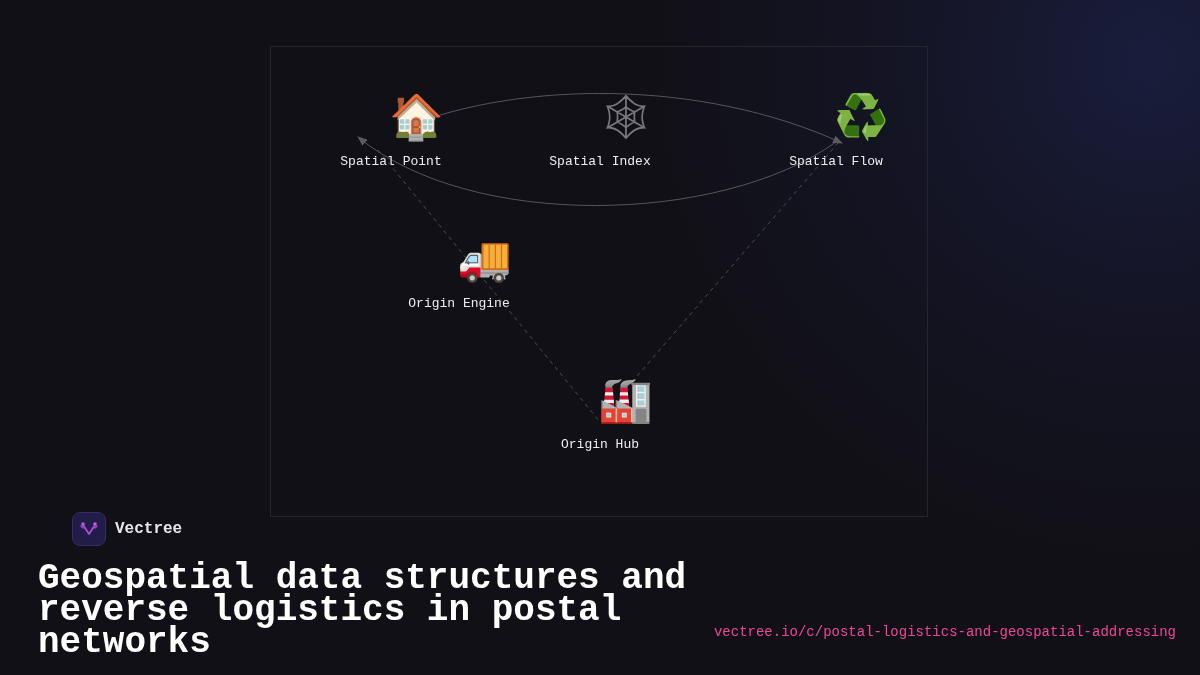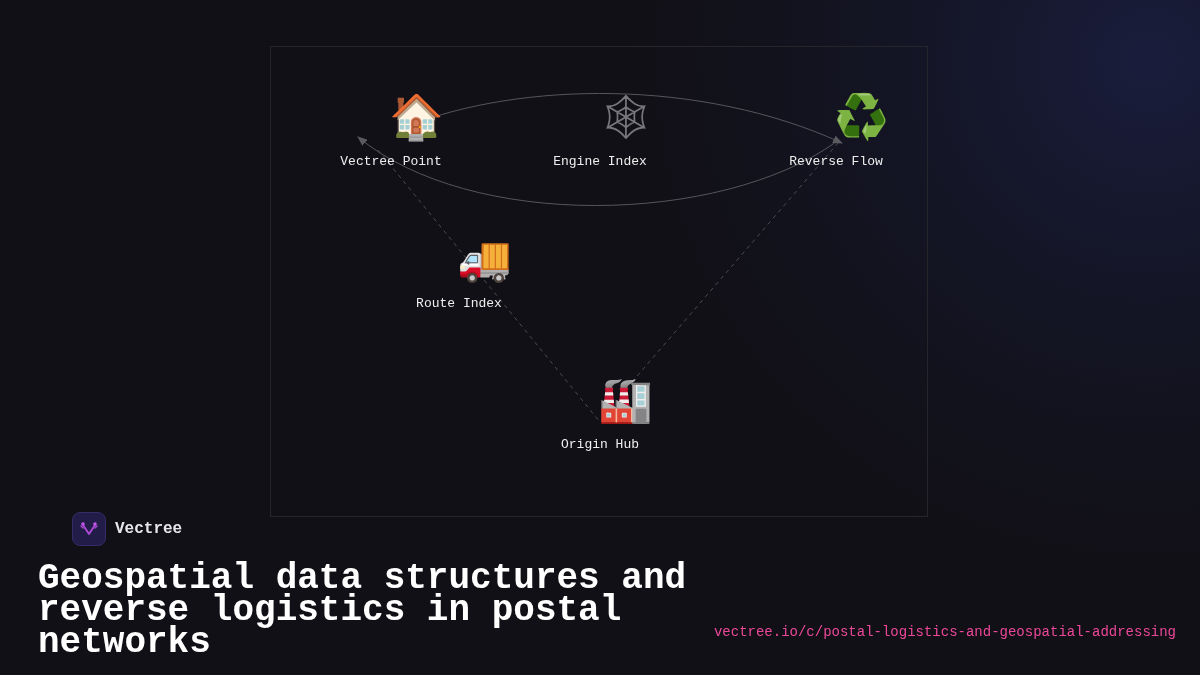--- a/index.html
+++ b/index.html
@@ -62,36 +62,36 @@
     </marker>
   </defs>
   <path d="M 408 126 C 520 82, 700 78, 842 143" fill="none" stroke="#55555b" stroke-width="1" marker-end="url(#arrow)"></path>
   <path d="M 836 142 C 720 225, 470 230, 358 137" fill="none" stroke="#55555b" stroke-width="1" marker-end="url(#arrow)"></path>
   <line x1="378" y1="150" x2="600" y2="422" stroke="#4a4a50" stroke-width="1" stroke-dasharray="4 4"></line>
   <line x1="632" y1="382" x2="838" y2="143" stroke="#4a4a50" stroke-width="1" stroke-dasharray="4 4"></line>
 </svg>
 
 <div class="node" style="left:311px; top:92px;">
   <div class="glyph" style="padding-left:52px;">🏠</div>
-  <div class="label">Vectree Point</div>
+  <div class="label">Spatial Point</div>
 </div>
 
 <div class="node" style="left:520px; top:92px;">
   <div class="glyph" style="color:#77777d; padding-left:52px;">🕸</div>
-  <div class="label">Engine Index</div>
+  <div class="label">Spatial Index</div>
 </div>
 
 <div class="node" style="left:756px; top:92px;">
   <div class="glyph" style="color:#4e9a2a; padding-left:52px;">♻️</div>
-  <div class="label">Reverse Flow</div>
+  <div class="label">Spatial Flow</div>
 </div>
 
 <div class="node" style="left:379px; top:234px;">
   <div class="glyph" style="padding-left:52px;">🚚</div>
-  <div class="label">Route Index</div>
+  <div class="label">Origin Engine</div>
 </div>
 
 <div class="node" style="left:520px; top:375px;">
   <div class="glyph" style="padding-left:52px;">🏭</div>
   <div class="label">Origin Hub</div>
 </div>
 
 <div class="brand">
   <div class="brand-logo">
     <svg width="20" height="20" viewBox="0 0 20 20">

